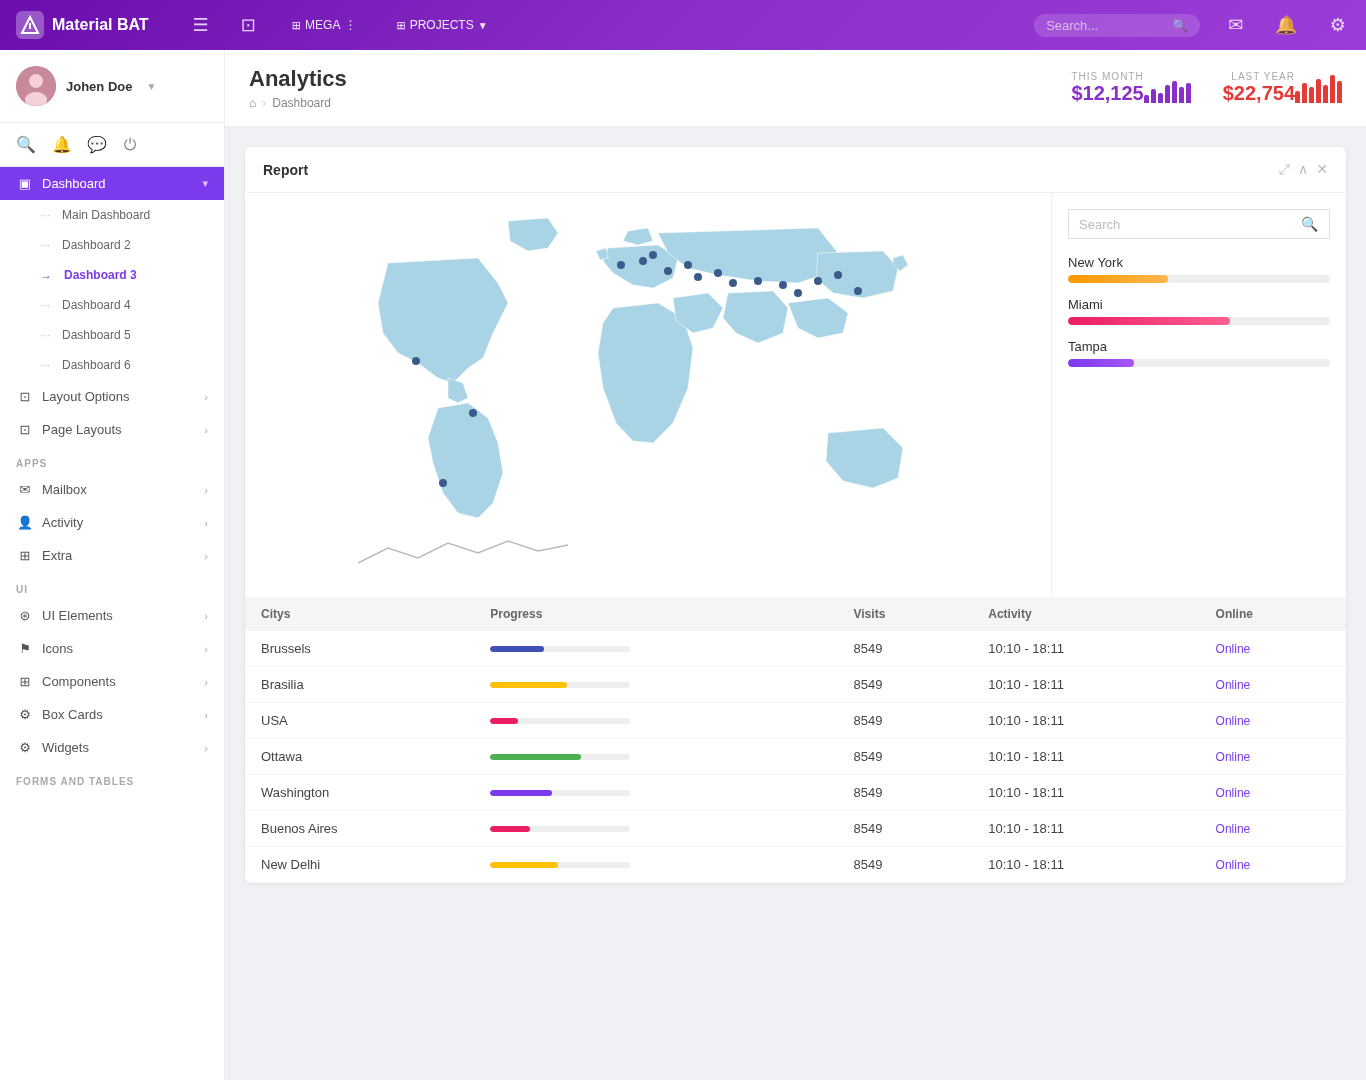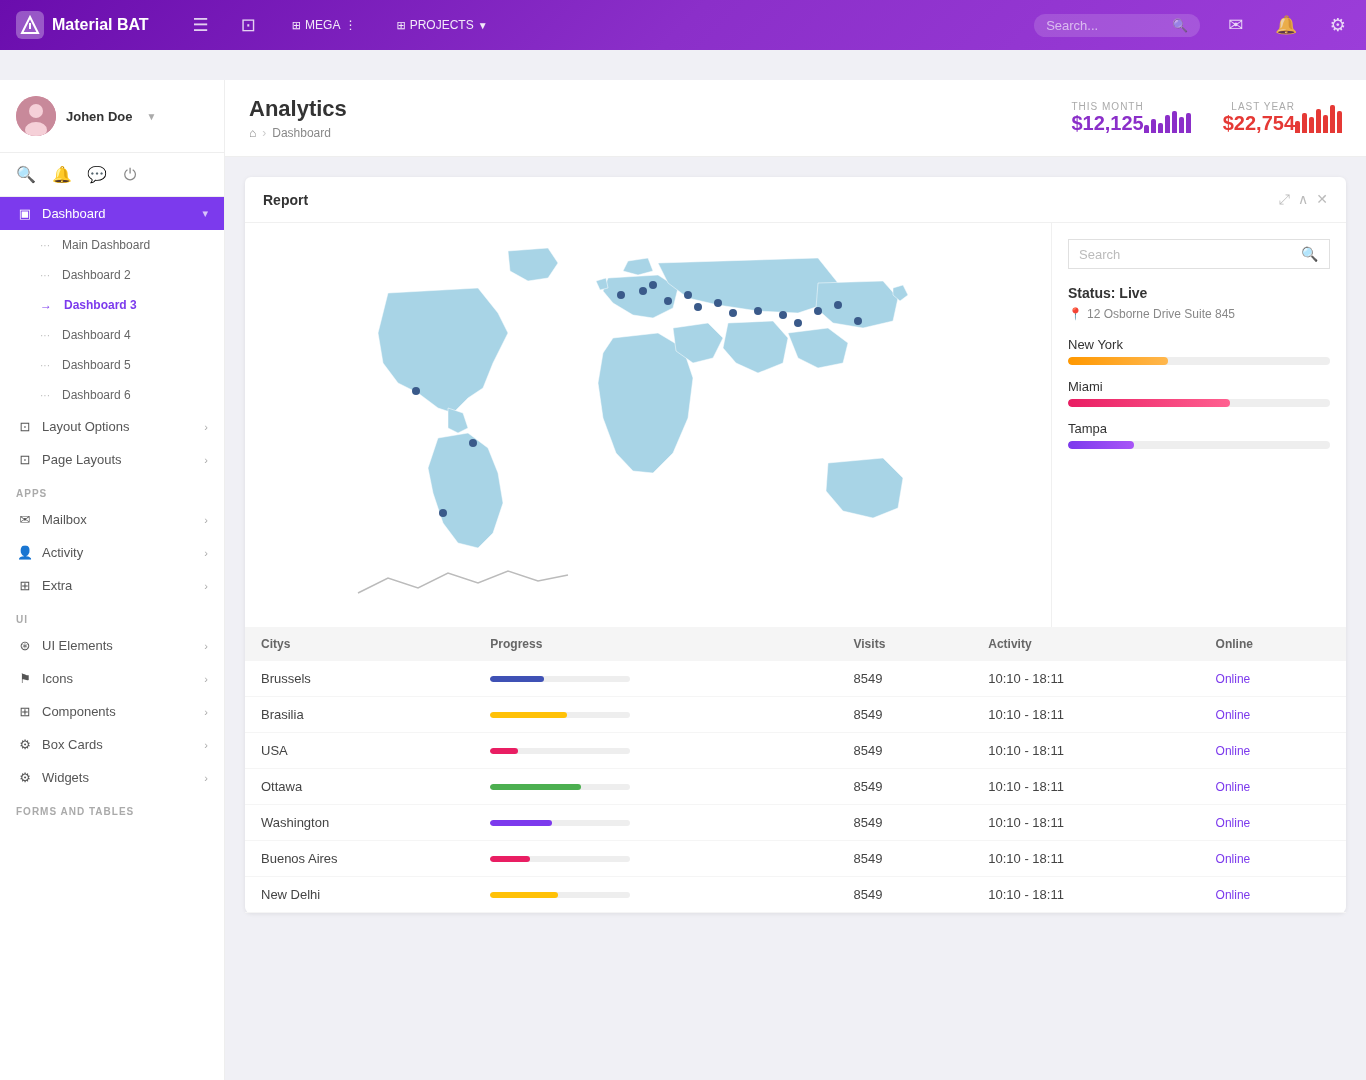--- a/index.html
+++ b/index.html
@@ -35,21 +35,20 @@
     .top-nav .search-bar input {
       background: transparent; border: none; outline: none; color: white; font-size: 13px; width: 120px;
     }
     .top-nav .search-bar input::placeholder { color: rgba(255,255,255,0.6); }
 
     
     .main-layout {
       display: flex;
       flex: 1;
       overflow: hidden;
-      margin-top: 30px;
     }
 
     
     .sidebar {
       width: 225px;
       background: white;
       flex-shrink: 0;
       display: flex;
       flex-direction: column;
       overflow-y: auto;
@@ -474,27 +473,20 @@
             <polyline points="20,360 50,345 80,355 110,340 140,350 170,338 200,348 230,342" fill="none" stroke="#bbb" stroke-width="1.5"></polyline>
           </svg>
         </div>
 
         <div class="right-panel">
           <div class="search-box">
             <input type="text" placeholder="Search" style="">
             <span class="search-icon">🔍</span>
           </div>
 
-          <div class="status-section">
-            <div class="status-live">Status: Live</div>
-            <div class="address">
-              <span class="pin-icon">📍</span>
-              <span>12 Osborne Drive Suite 845</span>
-            </div>
-          </div>
 
           <div class="city-bar">
             <div class="city-name">New York</div>
             <div class="bar-track">
               <div class="bar-fill new-york"></div>
             </div>
           </div>
           <div class="city-bar">
             <div class="city-name">Miami</div>
             <div class="bar-track">

